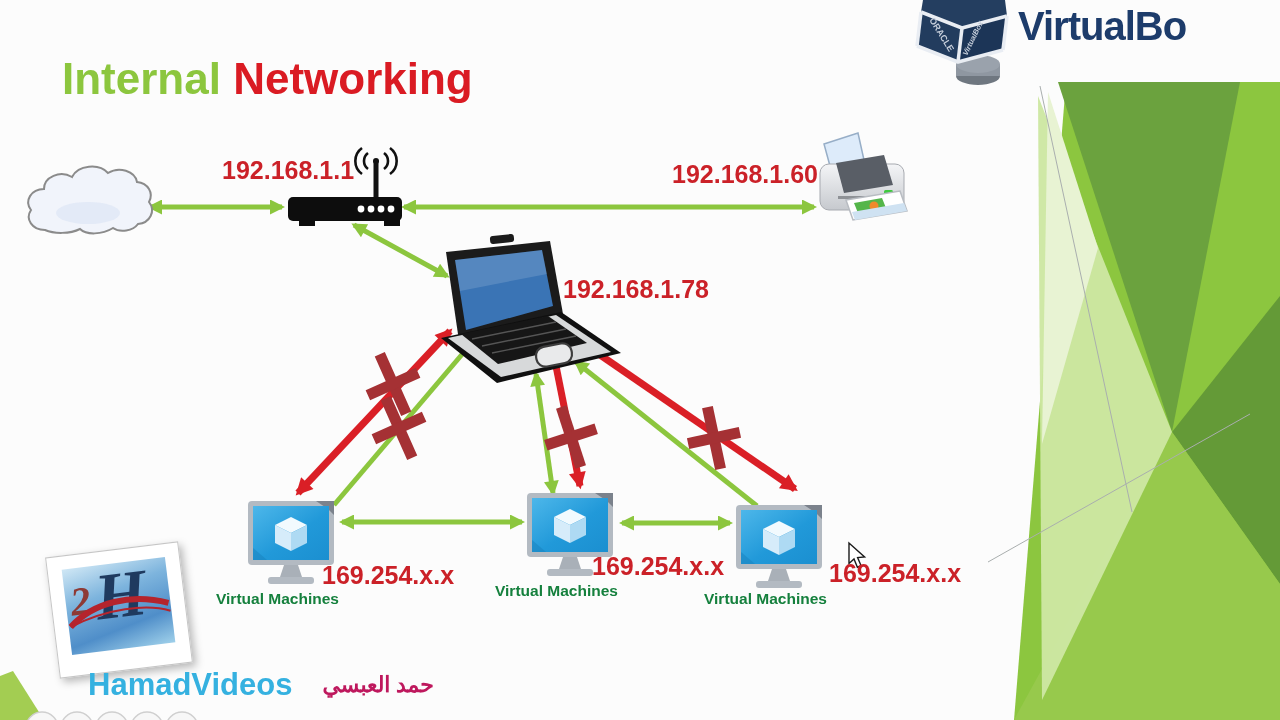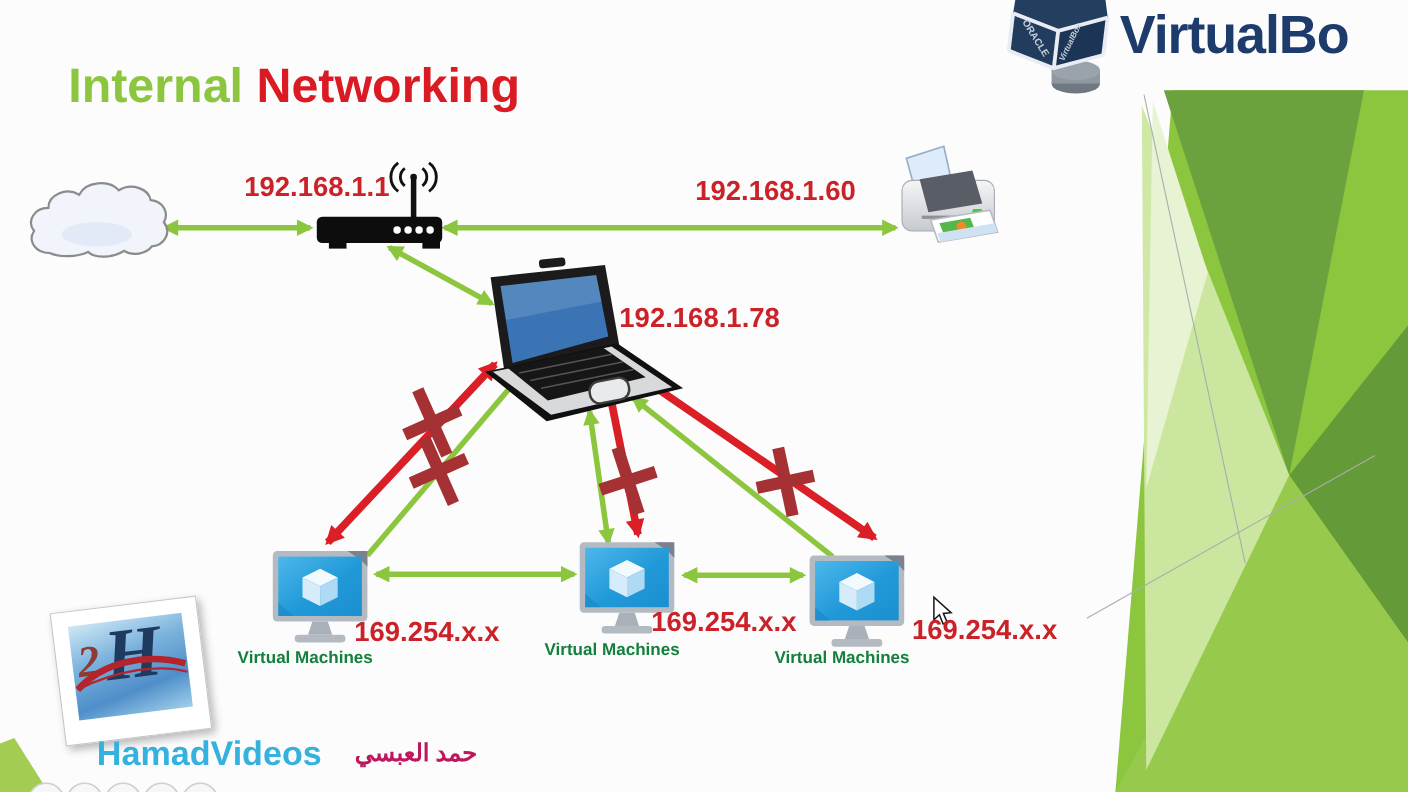--- a/index.html
+++ b/index.html
@@ -10,21 +10,21 @@
   .abs{position:absolute;}
   
   .title{
     left:62px;top:54px;font-size:44px;font-weight:bold;letter-spacing:0px;
     white-space:nowrap;
   }
   .title .t-green{color:#8cc63e;margin-top:16px;}
   .title .t-red{color:#da1b23;}
   
   .wordmark{
-    left:1018px;top:4px;font-size:49px;font-weight:bold;color:#1d3c6b;
+    left:1018px;top:4px;font-size:40px;font-weight:bold;color:#1d3c6b;
     letter-spacing:-1px;white-space:nowrap;
   }
   
   .iplabel{
     font-size:25px;font-weight:bold;color:#cb2128;white-space:nowrap;line-height:28px;
   }
   .vmlabel{
     width:150px;text-align:left;font-size:15.5px;font-weight:bold;color:#15803d;
     white-space:nowrap;
   }
@@ -225,21 +225,21 @@
       </g>
       <text transform="translate(929,20) rotate(58)" font-size="9" font-weight="bold" fill="#c7cfdb" font-family="Liberation Sans, sans-serif">ORACLE</text>
       <text transform="translate(967,56) rotate(-64)" font-size="7.5" font-style="italic" font-weight="bold" fill="#c7cfdb" font-family="Liberation Sans, sans-serif">VirtualBox</text>
     </g>
   </svg>
   <div class="abs wordmark">VirtualBo</div>
 
   <div class="abs title"><span class="t-green">Internal</span><span> </span><span class="t-red">Networking</span></div>
 
   <div class="abs iplabel" style="left:222px;top:156px">192.168.1.1</div>
-  <div class="abs iplabel" style="left:632px;top:160px">192.168.1.60</div>
+  <div class="abs iplabel" style="left:672px;top:160px">192.168.1.60</div>
   <div class="abs iplabel" style="left:563px;top:275px">192.168.1.78</div>
   <div class="abs iplabel" style="left:322px;top:561px">169.254.x.x</div>
   <div class="abs iplabel" style="left:592px;top:552px">169.254.x.x</div>
   <div class="abs iplabel" style="left:829px;top:559px">169.254.x.x</div>
 
   <div class="abs vmlabel" style="left:216px;top:590px">Virtual Machines</div>
   <div class="abs vmlabel" style="left:495px;top:582px">Virtual Machines</div>
   <div class="abs vmlabel" style="left:704px;top:590px">Virtual Machines</div>
 
   <div class="abs card">

